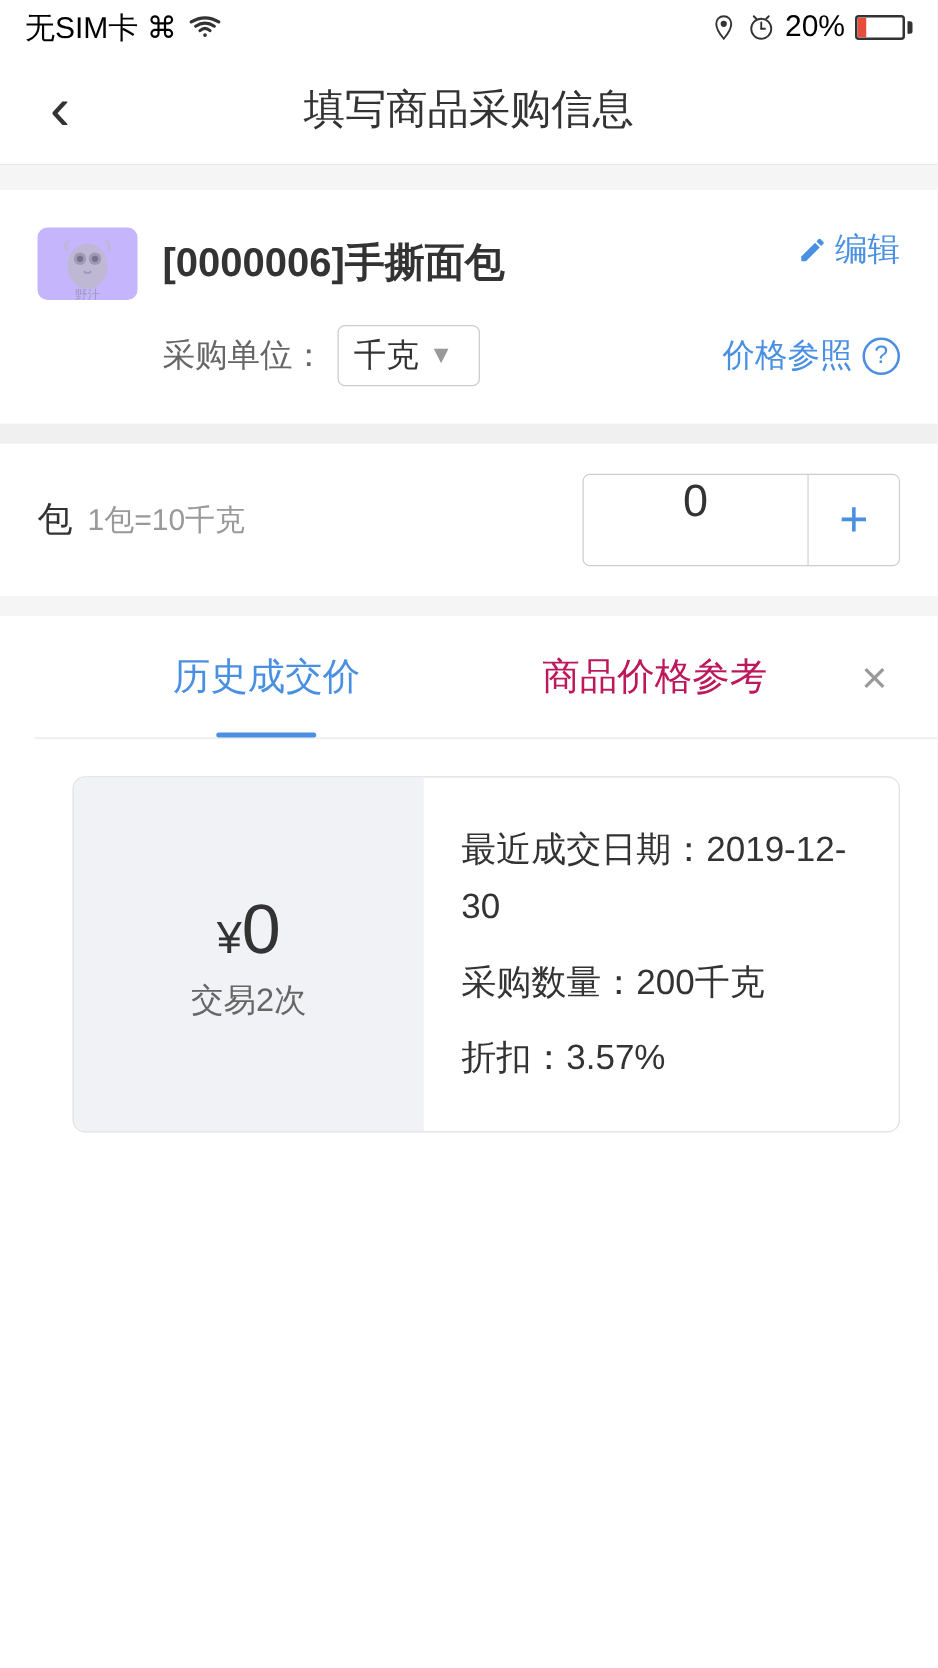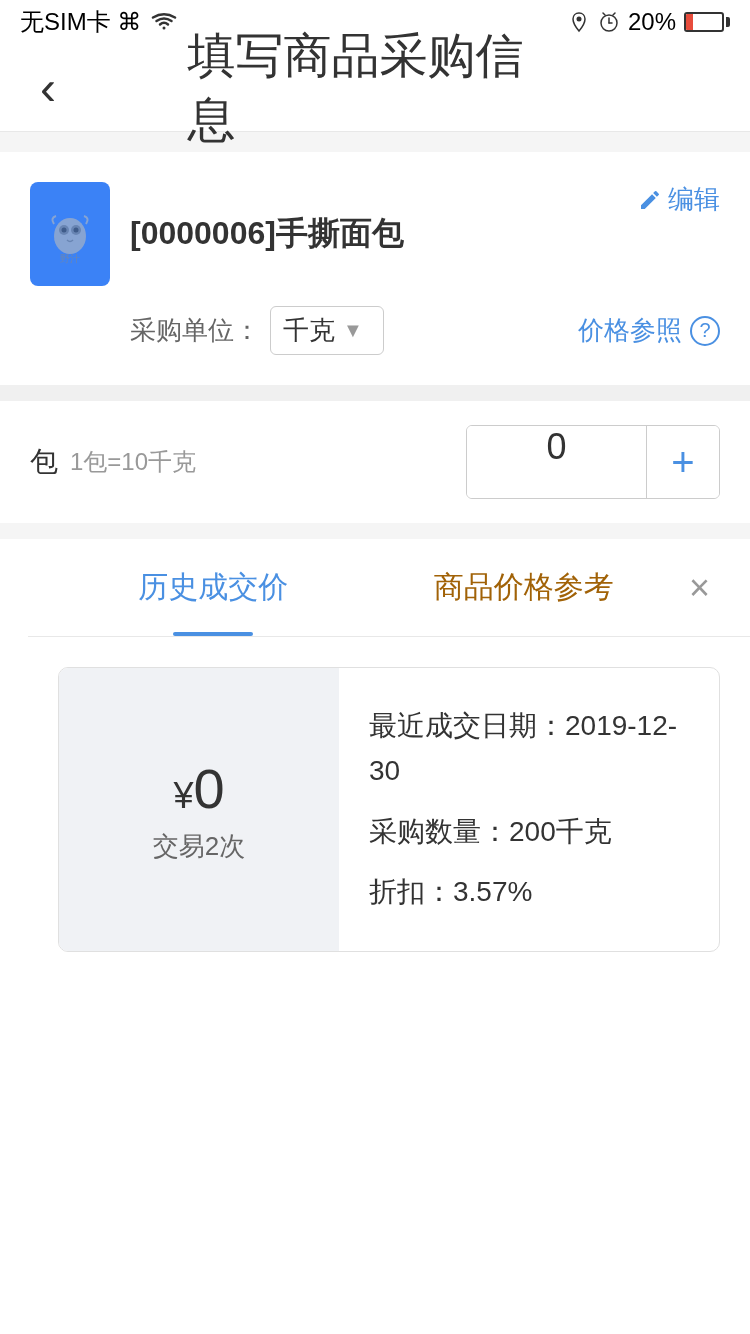--- a/index.html
+++ b/index.html
@@ -73,21 +73,21 @@
     .nav-back {
       font-size: 40px;
       color: #333;
       cursor: pointer;
       padding: 10px;
     }
     .nav-title {
       position: absolute;
       left: 50%;
       transform: translateX(-50%);
-      font-size: 48px;
+      font-size: 33px;
       font-weight: 500;
       color: #333;
     }
 
     
     .product-card {
       background: #fff;
       margin-top: 20px;
       padding: 30px;
     }
@@ -97,22 +97,22 @@
       justify-content: space-between;
       margin-bottom: 20px;
     }
     .product-left {
       display: flex;
       align-items: center;
       gap: 20px;
     }
     .product-thumbnail {
       width: 80px;
-      height: 104px;
-      background: #3b82f6;
+      height: 58px;
+      background: #c4b5fd;
       border-radius: 8px;
       display: flex;
       align-items: center;
       justify-content: center;
       overflow: hidden;
     }
     .product-thumbnail svg {
       width: 60px;
       height: 60px;
       opacity: 0.6;
@@ -245,21 +245,21 @@
       align-items: center;
       border-bottom: 1px solid #e8e8e8;
       padding: 0 30px;
       position: relative;
     }
     .tab-item {
       flex: 1;
       text-align: center;
       padding: 28px 0;
       font-size: 30px;
-      color: #a16207;
+      color: #be185d;
       cursor: pointer;
       position: relative;
     }
     .tab-item.active {
       color: #4a90e2;
     }
     .tab-item.active::after {
       content: '';
       position: absolute;
       bottom: 0;

